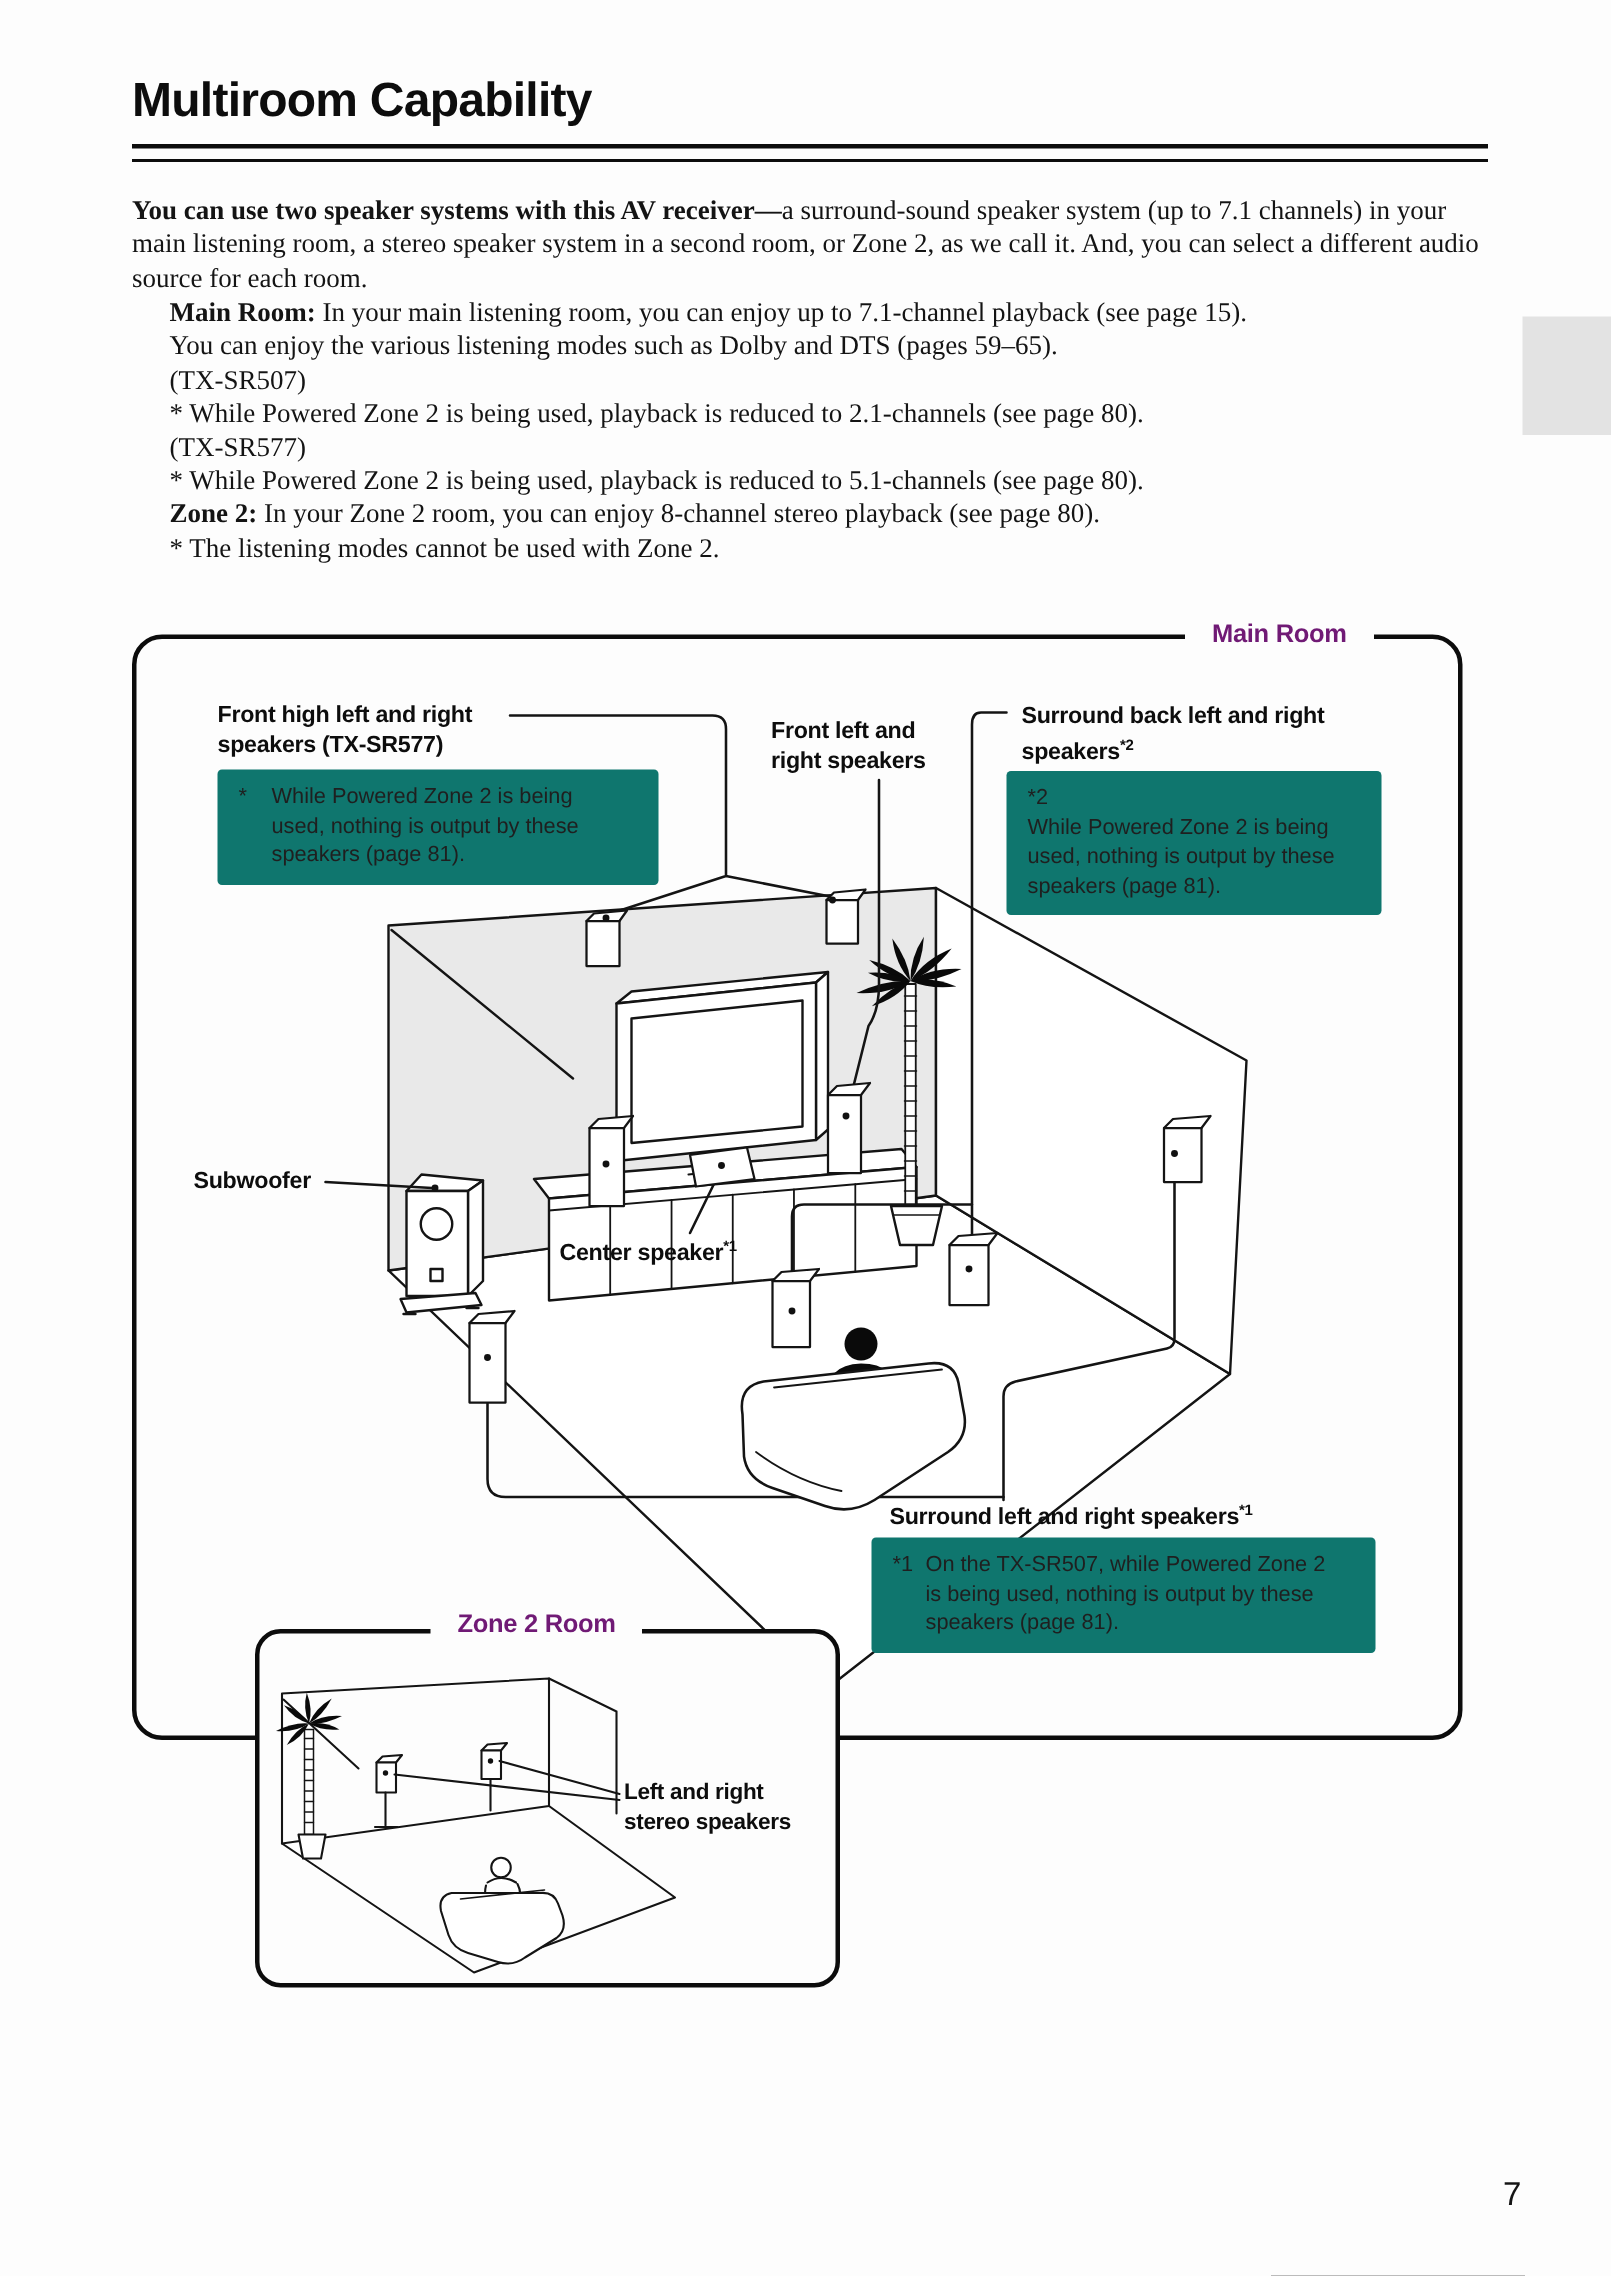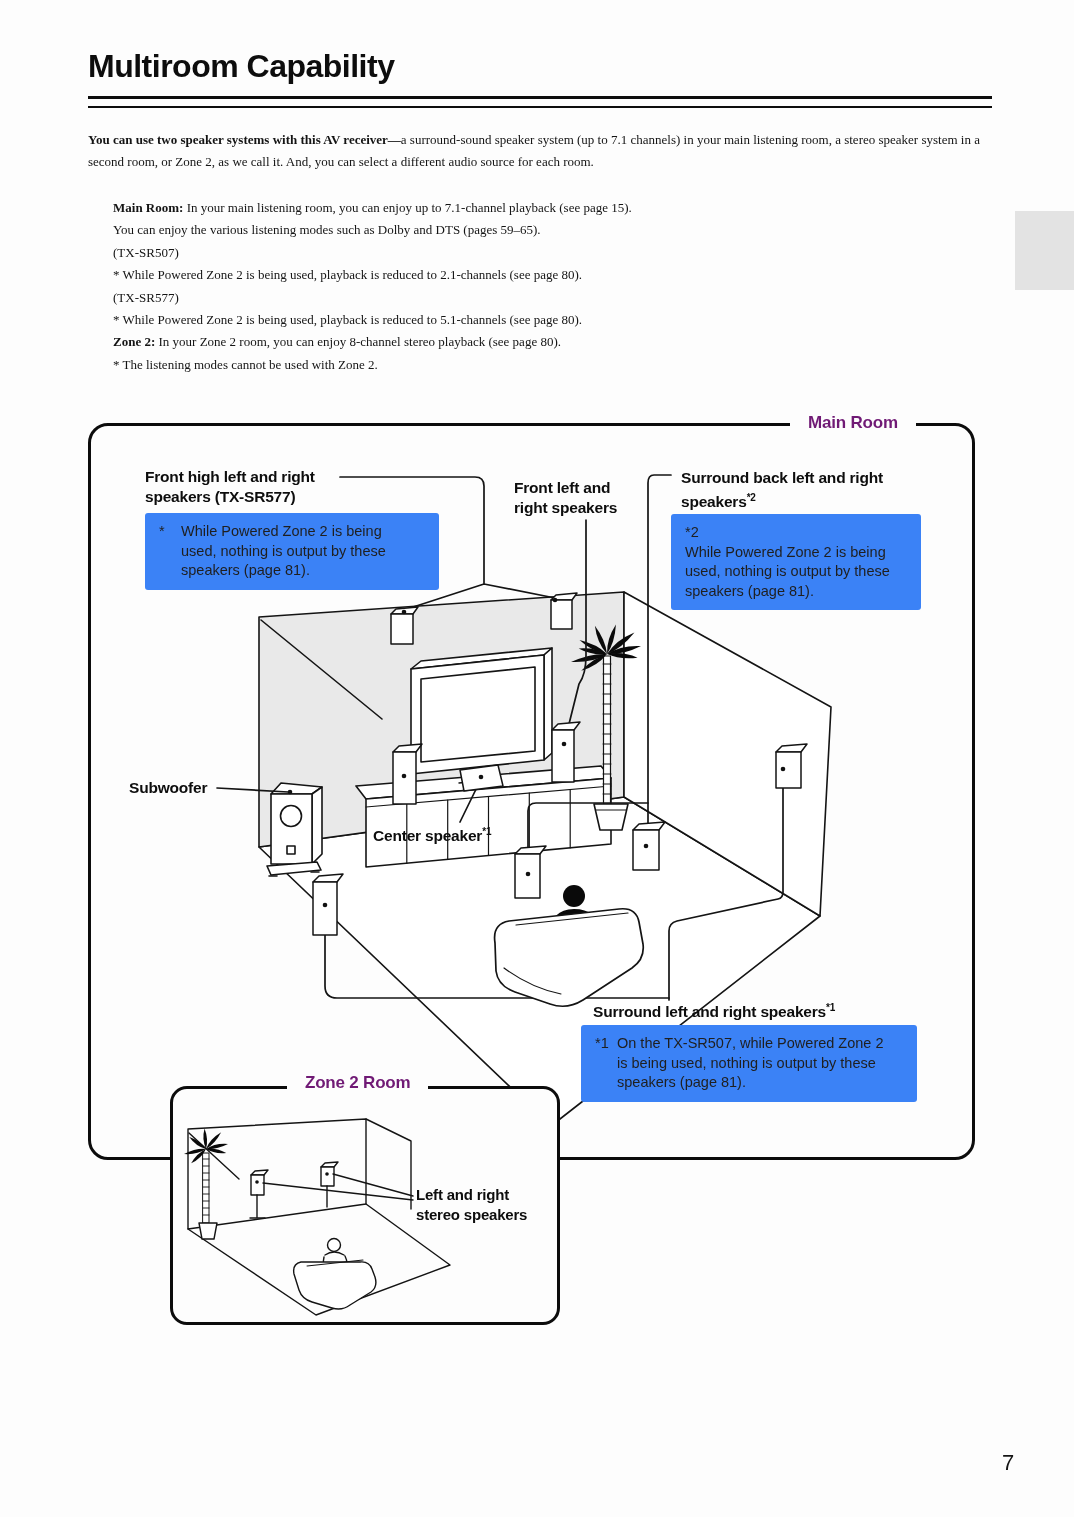--- a/index.html
+++ b/index.html
@@ -5,40 +5,40 @@
   html,body{margin:0;padding:0;background:#888;}
   .page{position:relative;width:1074px;height:1517px;background:#fdfdfd;margin:0 auto;
         font-family:"Liberation Sans",sans-serif;color:#111;overflow:hidden;}
   
   .title{position:absolute;left:88px;top:48px;font-size:32px;font-weight:bold;
          letter-spacing:-0.5px;color:#0d0d0d;}
   .rule{position:absolute;left:88px;top:96px;width:904px;height:4px;
         border-top:3.5px solid #0d0d0d;border-bottom:2px solid #0d0d0d;padding-top:2.5px;
         box-sizing:content-box;background:transparent;}
   
-  .serif{font-family:"Liberation Serif",serif;font-size:13px;line-height:22.4px;color:#141414;}
+  .serif{font-family:"Liberation Serif",serif;font-size:18px;line-height:22.4px;color:#141414;}
   .intro{position:absolute;left:88px;top:129px;width:906px;}
   .details{position:absolute;left:113px;top:197px;width:880px;}
   .dline{white-space:pre-wrap;}
   
   .tab{position:absolute;left:1015px;top:211px;width:59px;height:79px;background:#e3e3e3;}
   
   .mainbox{position:absolute;left:88px;top:423px;width:887px;height:737px;
            border:3px solid #0c0c0c;border-radius:20px;box-sizing:border-box;}
   .zone2box{position:absolute;left:170px;top:1086px;width:390px;height:239px;
             border:3px solid #0c0c0c;border-radius:17px;box-sizing:border-box;background:#fdfdfd;z-index:4;}
   .roomtitle{position:absolute;font-size:17px;font-weight:bold;letter-spacing:-0.2px;
              background:#fdfdfd;padding:0 18px;line-height:22px;z-index:6;color:#701a75;}
   .mainroomtitle{left:790px;top:412px;}
   .zone2title{left:287px;top:1072px;}
   
   .dlabel{position:absolute;font-size:15.5px;font-weight:bold;line-height:19.5px;
           letter-spacing:-0.2px;color:#0d0d0d;z-index:3;}
   .dlabel sup{font-size:10px;font-weight:bold;}
-  .note{position:absolute;background:#3b82f6;border-radius:3px;font-size:14.5px;
+  .note{position:absolute;background:#0f766e;border-radius:3px;font-size:14.5px;
         line-height:19.5px;color:#1f1f1f;padding:9px 12px 9px 14px;z-index:3;}
   .note .marker{display:inline-block;vertical-align:top;width:22px;}
   .note .note-text{display:inline-block;vertical-align:top;}
   .w212{max-width:212px;}
   .w268{max-width:268px;}
   svg{position:absolute;left:0;top:0;}
   .pagenum{position:absolute;left:1002px;top:1450px;font-size:22px;color:#141414;}
 </style>
 </head>
 <body>

